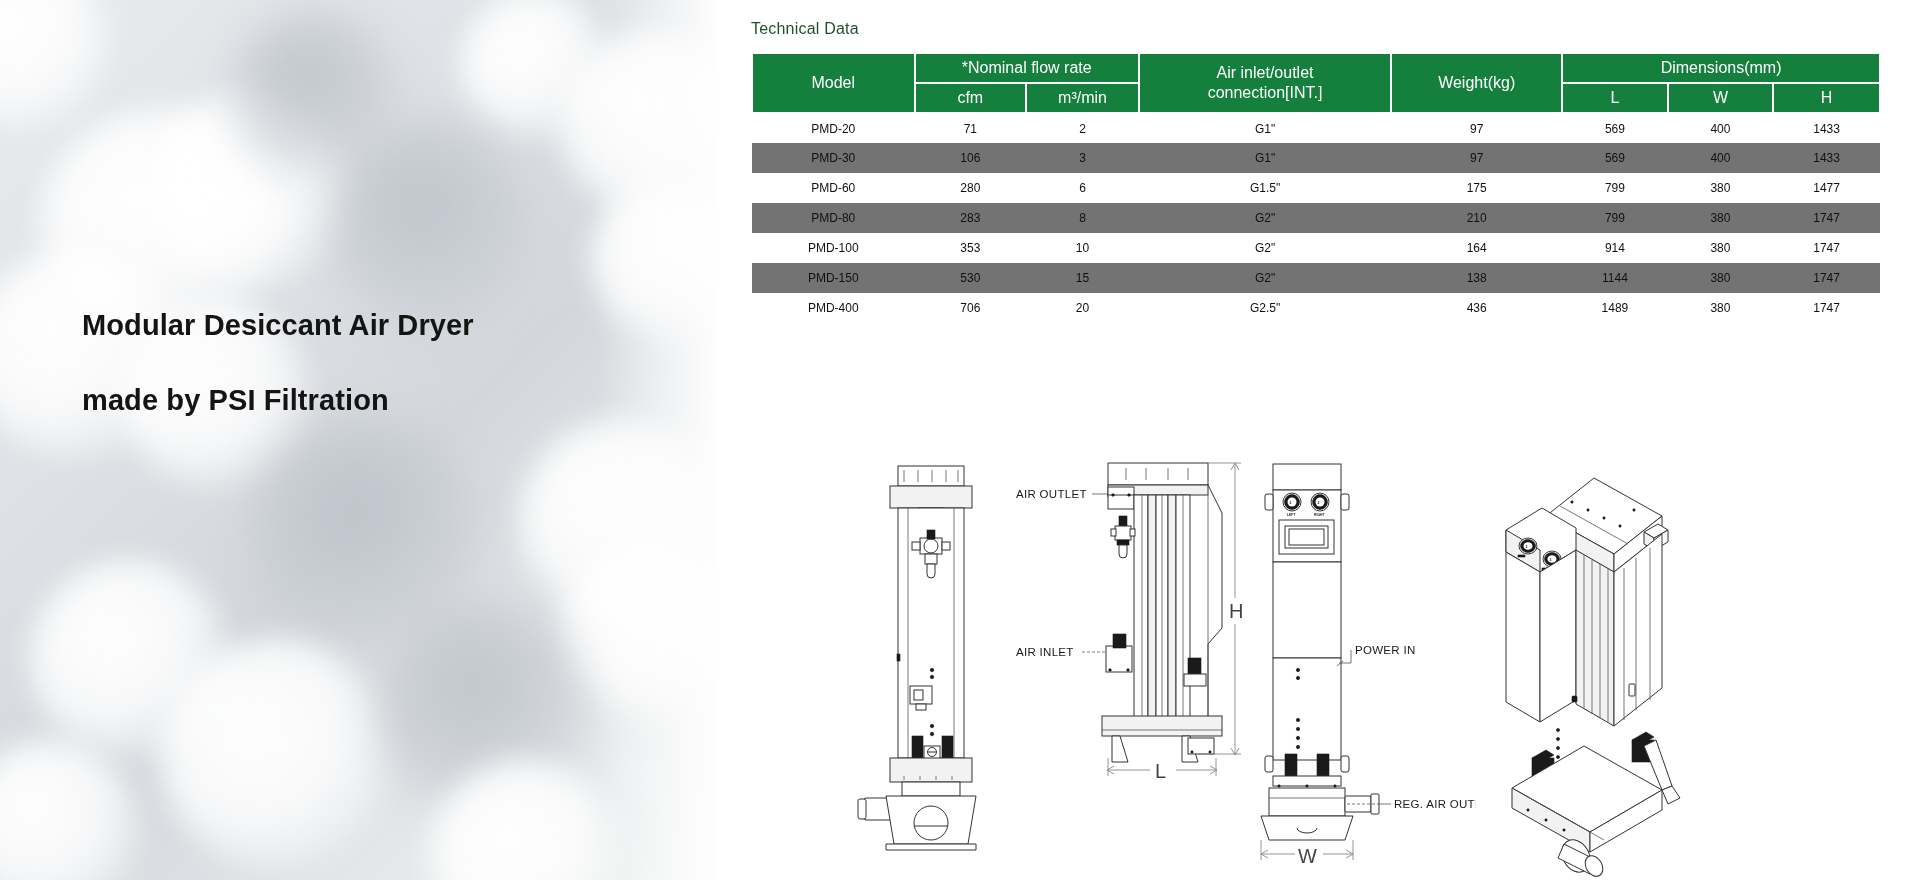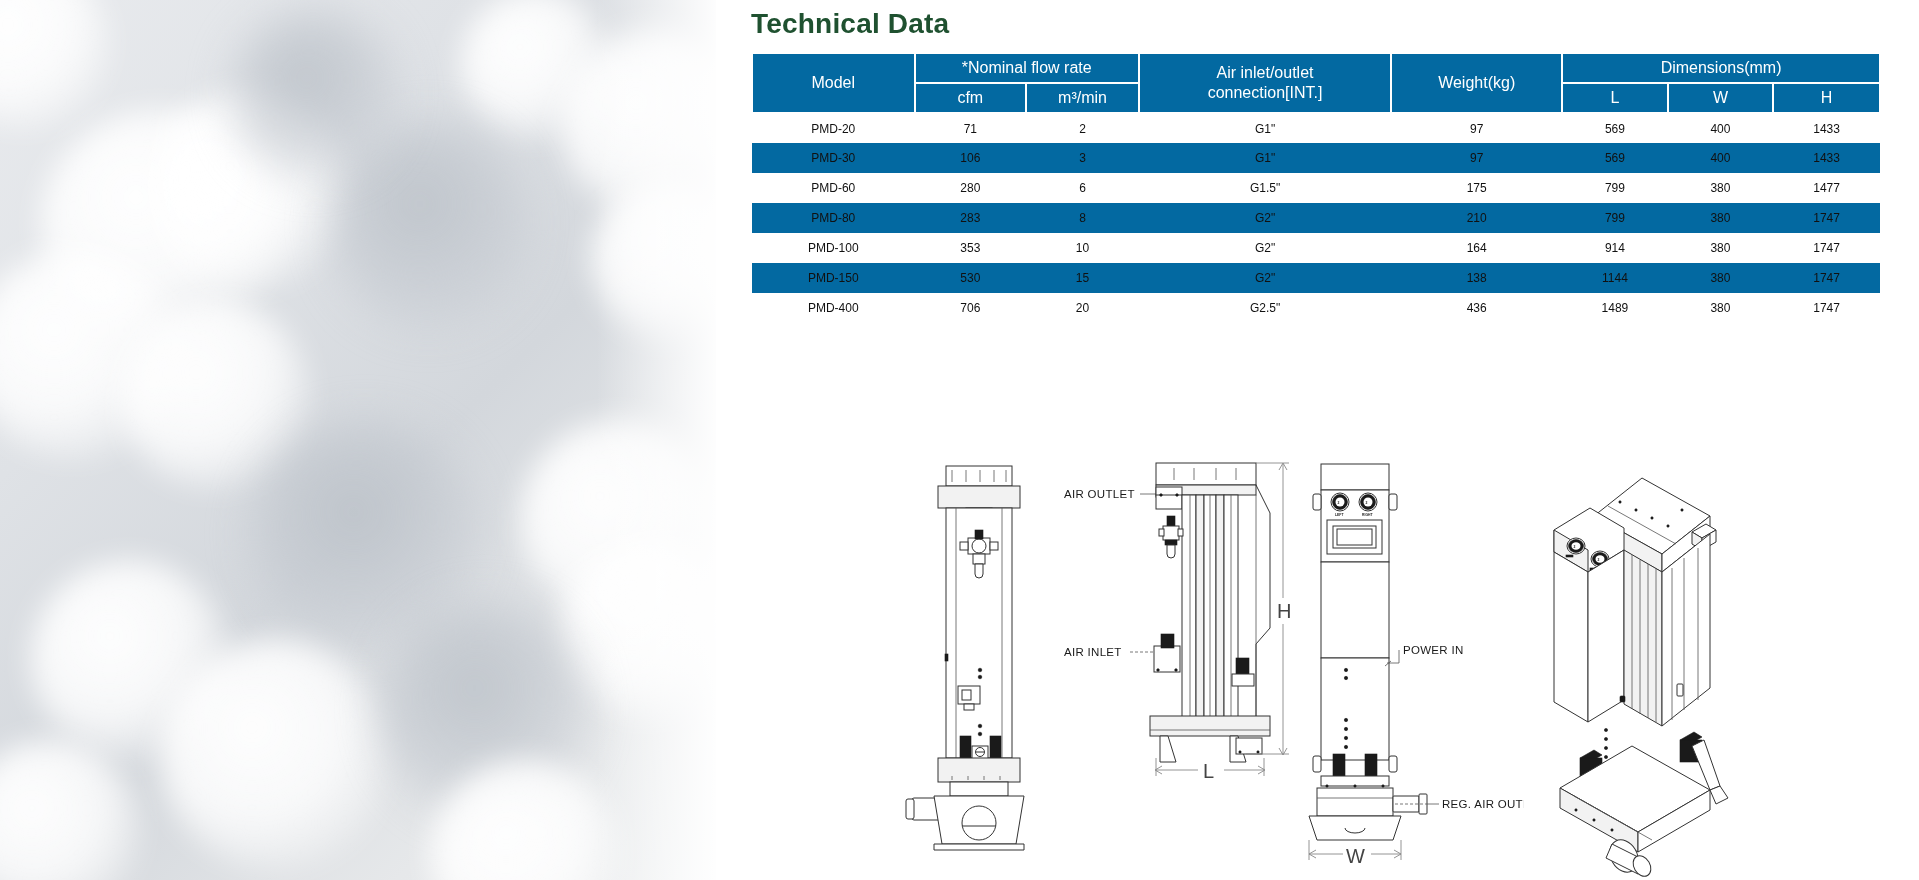--- a/index.html
+++ b/index.html
@@ -60,74 +60,74 @@
   
   #content {
     position: relative;
     flex: 1 1 auto;
     height: 880px;
     background: #ffffff;
     padding: 0;
   }
   #section-title {
     position: absolute;
-    left: 35px; top: 8px;
+    left: 35px; top: 20px;
     color: #1f5130;
-    font-size: 28px;
-    font-weight: bold;
+    font-size: 16px;
+    font-weight: normal;
     letter-spacing: 0.2px;
   }
 
   
   #tech-table {
     position: absolute;
     left: 35px; top: 54px;
     width: 1130px;
     border-collapse: collapse;
     table-layout: fixed;
     font-size: 16px;
   }
   #tech-table th {
-    background: #0369a1;
+    background: #15803d;
     color: #ffffff;
     font-weight: normal;
     border: 2px solid #ffffff;
     padding: 4px 2px;
     text-align: center;
     line-height: 1.25;
   }
   #tech-table td {
     border: 0;
     padding: 6px 2px;
     text-align: center;
     color: #111111;
     font-size: 12px;
     height: 30px;
   }
   #tech-table tbody tr.alt td { background: #d9e0da; }
   #tech-table tbody tr td { background: #ffffff; }
-  #tech-table tbody tr.alt td { background: #0369a1; }
+  #tech-table tbody tr.alt td { background: #737373; }
   #tech-table thead tr:first-child th { border-top: 0; }
 
   #table-note {
     position: absolute;
     left: 36px; top: 418px;
     font-size: 16.5px;
     color: #111111;
     white-space: nowrap;
   }
 
   
   #drawings {
     position: absolute;
     left: 0; top: 458px;
     width: 1203px; height: 422px;
   }
   #drawings svg { display:block; }
-  .dw { position:absolute; top:0;margin-left:48px; }
+  .dw { position:absolute; top:0; }
   #dw1 { left: 130px; }
   #dw2 { left: 300px; }
   #dw3 { left: 535px; }
   #dw4 { left: 760px; }
 
   .ln { fill:none; stroke:#333333; stroke-width:1; }
   .ln2 { fill:none; stroke:#555555; stroke-width:0.8; }
   .fillw { fill:#ffffff; stroke:#333333; stroke-width:1; }
   .fillg { fill:#f2f2f2; stroke:#333333; stroke-width:1; }
   .dark { fill:#1a1a1a; stroke:#1a1a1a; stroke-width:0.6; }
@@ -156,20 +156,24 @@
     <div class="bokeh" style="left:560px; top:540px; width:180px; height:180px;"></div>
     <div class="bokeh" style="left:30px; top:560px; width:200px; height:200px;"></div>
     <div class="bokeh" style="left:160px; top:640px; width:230px; height:230px;"></div>
     <div class="bokeh dim" style="left:380px; top:600px; width:210px; height:220px;"></div>
     <div class="bokeh" style="left:-40px; top:740px; width:180px; height:180px;"></div>
     <div class="bokeh" style="left:430px; top:760px; width:190px; height:190px;"></div>
     <div class="bokeh dim" style="left:230px; top:10px; width:170px; height:170px;"></div>
 
     <div id="hero-fade"></div>
 
+    <div id="hero-text">
+      <div class="line first">Modular Desiccant Air Dryer</div>
+      <div class="line second">made by PSI Filtration</div>
+    </div>
   </div>
 
   <div id="content">
 
     <div id="section-title">Technical Data</div>
 
     <table id="tech-table">
       <colgroup>
         <col style="width:134px">
         <col style="width:92px">

